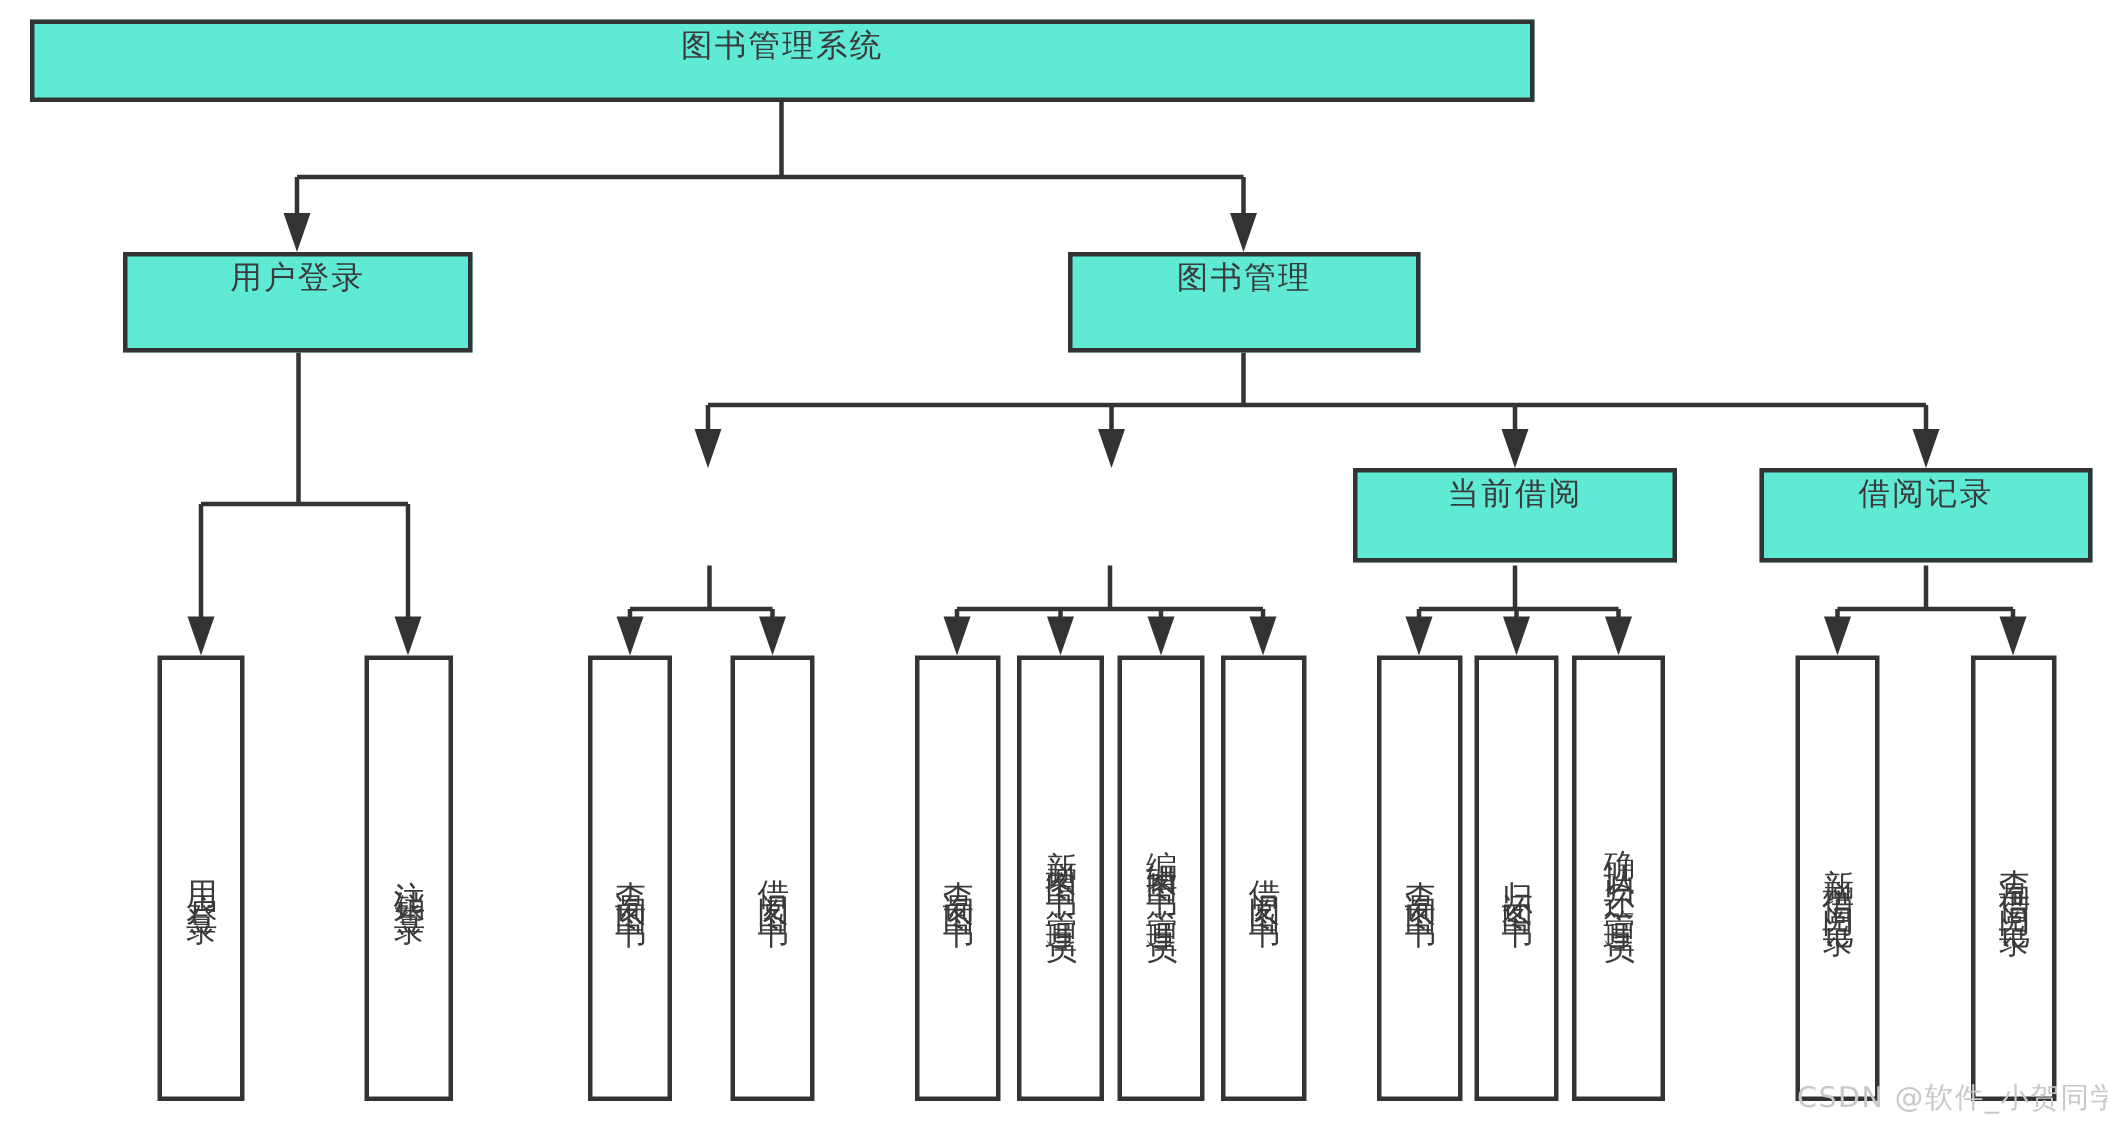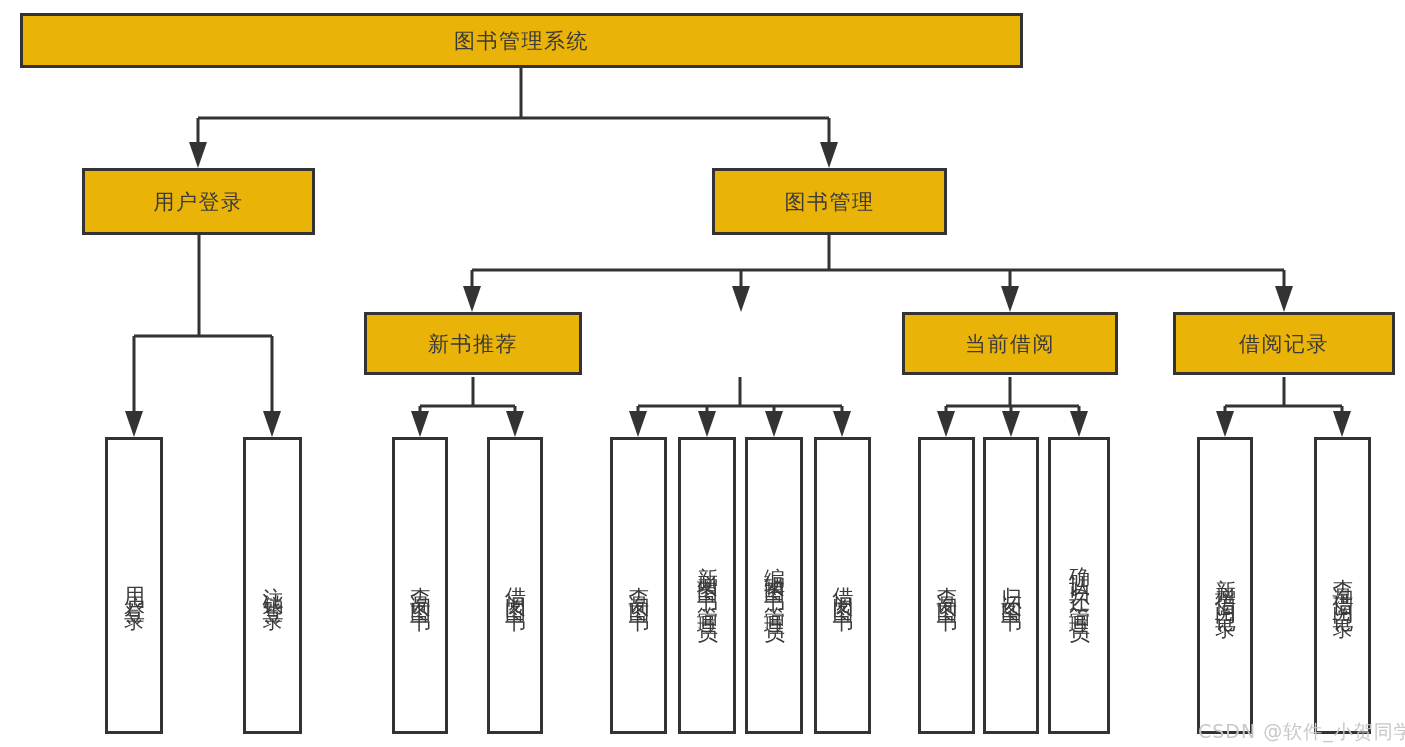--- a/index.html
+++ b/index.html
@@ -3,21 +3,21 @@
 <meta charset="utf-8">
 <style>
   html,body { margin:0; padding:0; background:#ffffff; }
   .canvas {
     position:relative; width:1405px; height:747px; background:#ffffff;
     font-family:"DejaVu Sans","Liberation Sans",sans-serif; overflow:hidden;
   }
   .wires { position:absolute; left:0; top:0; width:1405px; height:747px; }
   .node {
     position:absolute; box-sizing:border-box; border:3px solid #333333;
-    background:#eab308; display:flex; align-items:center; justify-content:center;
+    background:#5eead4; display:flex; align-items:flex-start; justify-content:center;
     font-size:21px; color:#3a3a3a; letter-spacing:1.5px; z-index:2;
   }
   .leaf {
     position:absolute; top:437px; height:297px; box-sizing:border-box;
     border:3px solid #333333; background:#ffffff; display:flex;
     align-items:center; justify-content:center; z-index:2;
   }
   .vtext {
     writing-mode:vertical-rl; text-orientation:mixed; font-size:21px;
     line-height:1.1; letter-spacing:8px; color:#3a3a3a; white-space:nowrap;
@@ -76,23 +76,20 @@
     <span>图书管理系统</span>
   </div>
 
   <div class="node" style="left:82px; top:168px; width:233px; height:67px;">
     <span>用户登录</span>
   </div>
   <div class="node" style="left:712px; top:168px; width:235px; height:67px;">
     <span>图书管理</span>
   </div>
 
-  <div class="node" style="left:364px; top:312px; width:218px; height:63px;">
-    <span>新书推荐</span>
-  </div>
   <div class="node" style="left:902px; top:312px; width:216px; height:63px;">
     <span>当前借阅</span>
   </div>
   <div class="node" style="left:1173px; top:312px; width:222px; height:63px;">
     <span>借阅记录</span>
   </div>
 
   <div class="leaf" style="left:105px; width:58px;">
     <span class="vtext">用户登录</span>
   </div>

